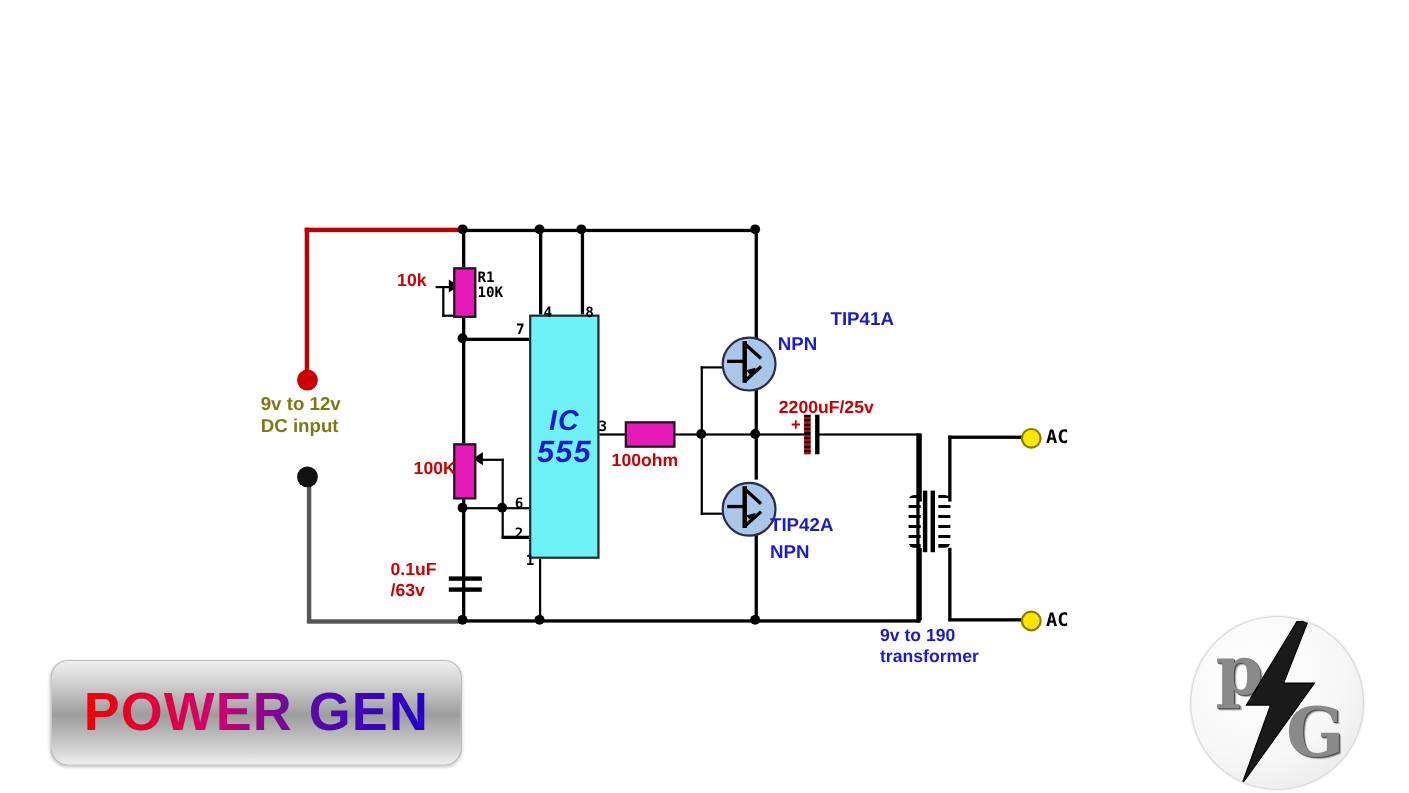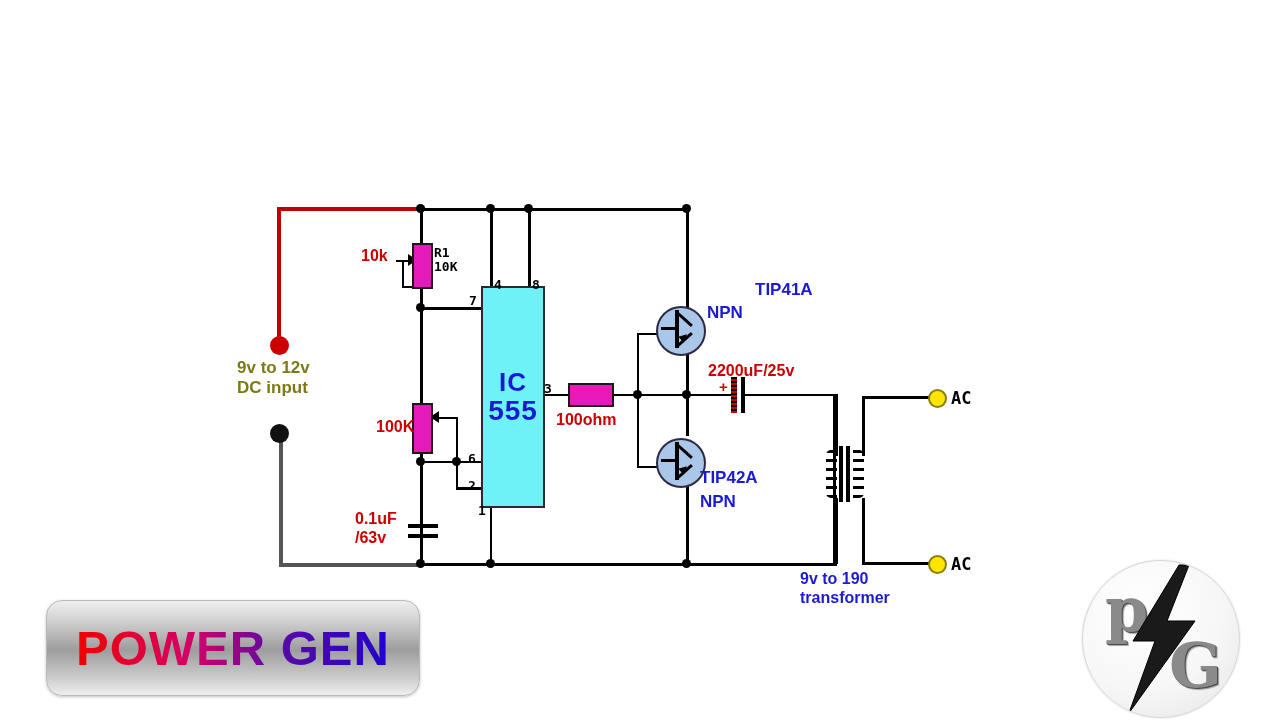--- a/index.html
+++ b/index.html
@@ -123,21 +123,21 @@
   <div class="node" style="left:682px;top:204px;"></div>
   <div class="node" style="left:416px;top:303px;"></div>
   <div class="node" style="left:416px;top:457px;"></div>
   <div class="node" style="left:452px;top:457px;"></div>
   <div class="node" style="left:633px;top:390px;"></div>
   <div class="node" style="left:682px;top:390px;"></div>
   <div class="node" style="left:416px;top:559px;"></div>
   <div class="node" style="left:486px;top:559px;"></div>
   <div class="node" style="left:682px;top:559px;"></div>
 
-  <div id="ic555" style="left:481px;top:286px;width:60px;height:218px;">
+  <div id="ic555" style="left:481px;top:286px;width:60px;height:218px;font-style:italic;">
     <div class="l1">IC</div>
     <div class="l2">555</div>
   </div>
   <div class="lbl lbl-pin" style="left:494px;top:277px;">4</div>
   <div class="lbl lbl-pin" style="left:532px;top:277px;">8</div>
   <div class="lbl lbl-pin" style="left:469px;top:293px;">7</div>
   <div class="lbl lbl-pin" style="left:468px;top:451px;">6</div>
   <div class="lbl lbl-pin" style="left:468px;top:478px;">2</div>
   <div class="lbl lbl-pin" style="left:478px;top:503px;">1</div>
   <div class="lbl lbl-pin" style="left:544px;top:381px;">3</div>

